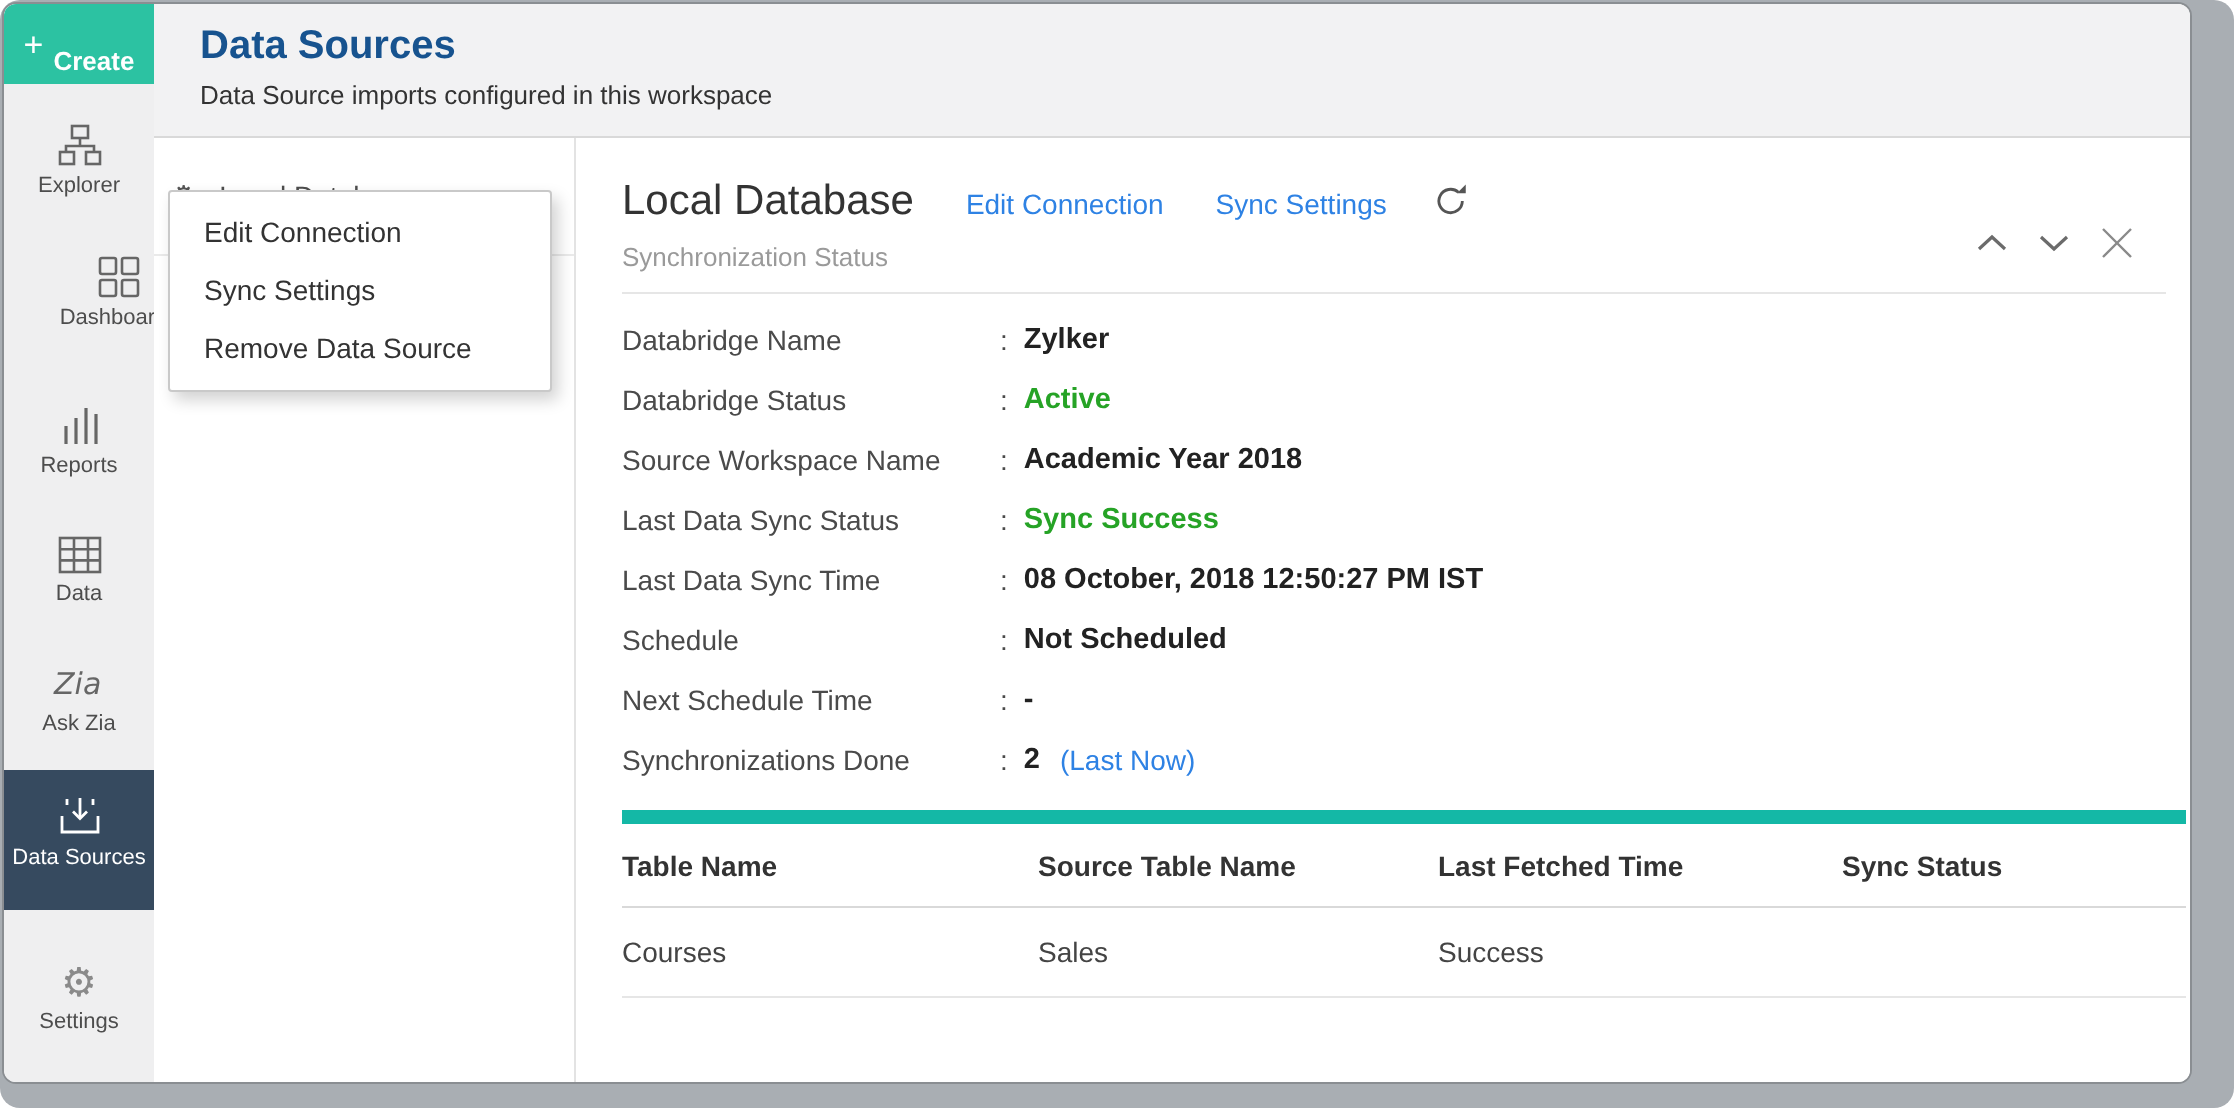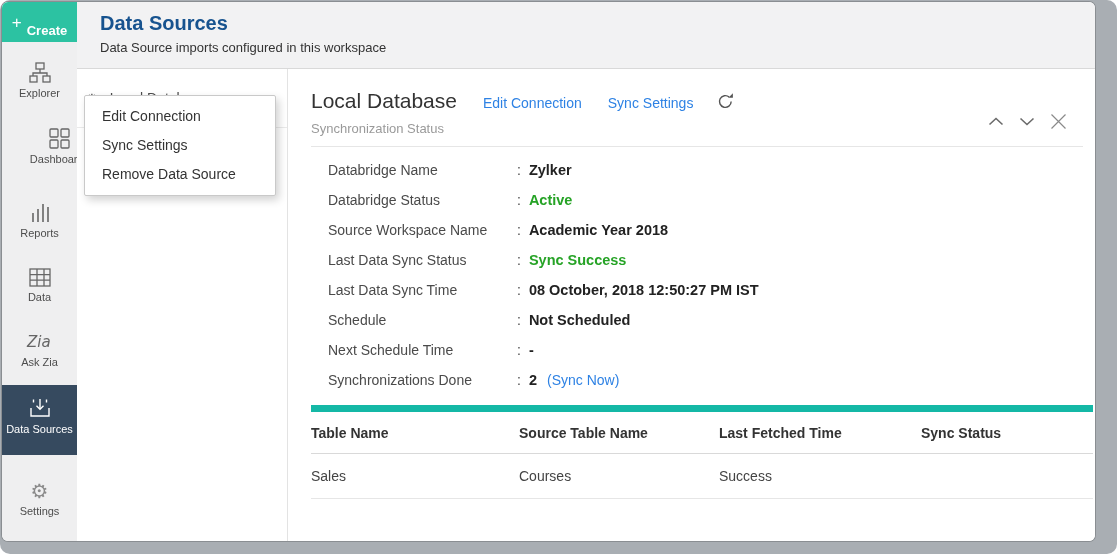--- a/index.html
+++ b/index.html
@@ -40,21 +40,21 @@
   .panel-title{font-size:21px;font-weight:500;color:#333;}
   .hdr-link{font-size:14px;color:#2e82e4;margin-left:26px;cursor:pointer;text-decoration:none;}
   .refresh{margin-left:24px;position:relative;top:2px;cursor:pointer;}
   .panel-controls{position:absolute;top:44px;right:28px;display:flex;gap:15px;align-items:center;}
   .panel-controls .pc{cursor:pointer;display:flex;align-items:center;}
   .sync-subtitle{position:absolute;top:52px;left:23px;font-size:13px;color:#9a9a9a;}
   .divider{position:absolute;top:77px;left:23px;right:12px;border-top:1px solid #e6e6e6;}
 
   .details{position:absolute;top:86px;left:23px;right:20px;}
   .detail-row{height:30px;display:flex;align-items:center;}
-  .d-label{width:189px;font-size:14px;color:#4a4a4a;flex:none;margin-left:17px;}
+  .d-label{width:189px;font-size:14px;color:#4a4a4a;flex:none;}
   .d-colon{color:#4a4a4a;font-size:14px;margin-right:8px;}
   .d-value{font-size:14.5px;font-weight:600;color:#222;}
   .d-value.success{color:#26a326;}
   .sync-now{font-size:14px;font-weight:400;color:#2e82e4;margin-left:10px;cursor:pointer;text-decoration:none;}
 
   
   .sync-table{position:absolute;top:336px;left:23px;width:782px;border-top:7px solid #14b8a6;}
   .t-head{display:grid;grid-template-columns:208px 200px 202px 172px;height:41px;align-items:center;border-bottom:1px solid #d9d9d9;}
   .t-head .th{font-size:14px;font-weight:700;color:#333;}
   .t-row{display:grid;grid-template-columns:208px 200px 202px 172px;height:44px;align-items:center;border-bottom:1px solid #e6e6e6;cursor:pointer;}
@@ -236,33 +236,33 @@
         </div>
         <div class="detail-row">
           <span class="d-label">Next Schedule Time</span>
           <span class="d-colon">:</span>
           <span class="d-value">-</span>
         </div>
         <div class="detail-row">
           <span class="d-label">Synchronizations Done</span>
           <span class="d-colon">:</span>
           <span class="d-value">2</span>
-          <a class="sync-now">(Sync Now)</a>
+          <a class="sync-now">(Last Now)</a>
         </div>
       </div>
 
       <div class="sync-table">
         <div class="t-head">
           <span class="th">Table Name</span>
           <span class="th">Source Table Name</span>
           <span class="th">Last Fetched Time</span>
           <span class="th">Sync Status</span>
         </div>
         <div class="t-row">
+          <span class="td">Courses</span>
           <span class="td">Sales</span>
-          <span class="td">Courses</span>
           <span class="td">Success</span>
         </div>
       </div>
 
     </div>
   </div>
 </div>
 
 </body></html>

